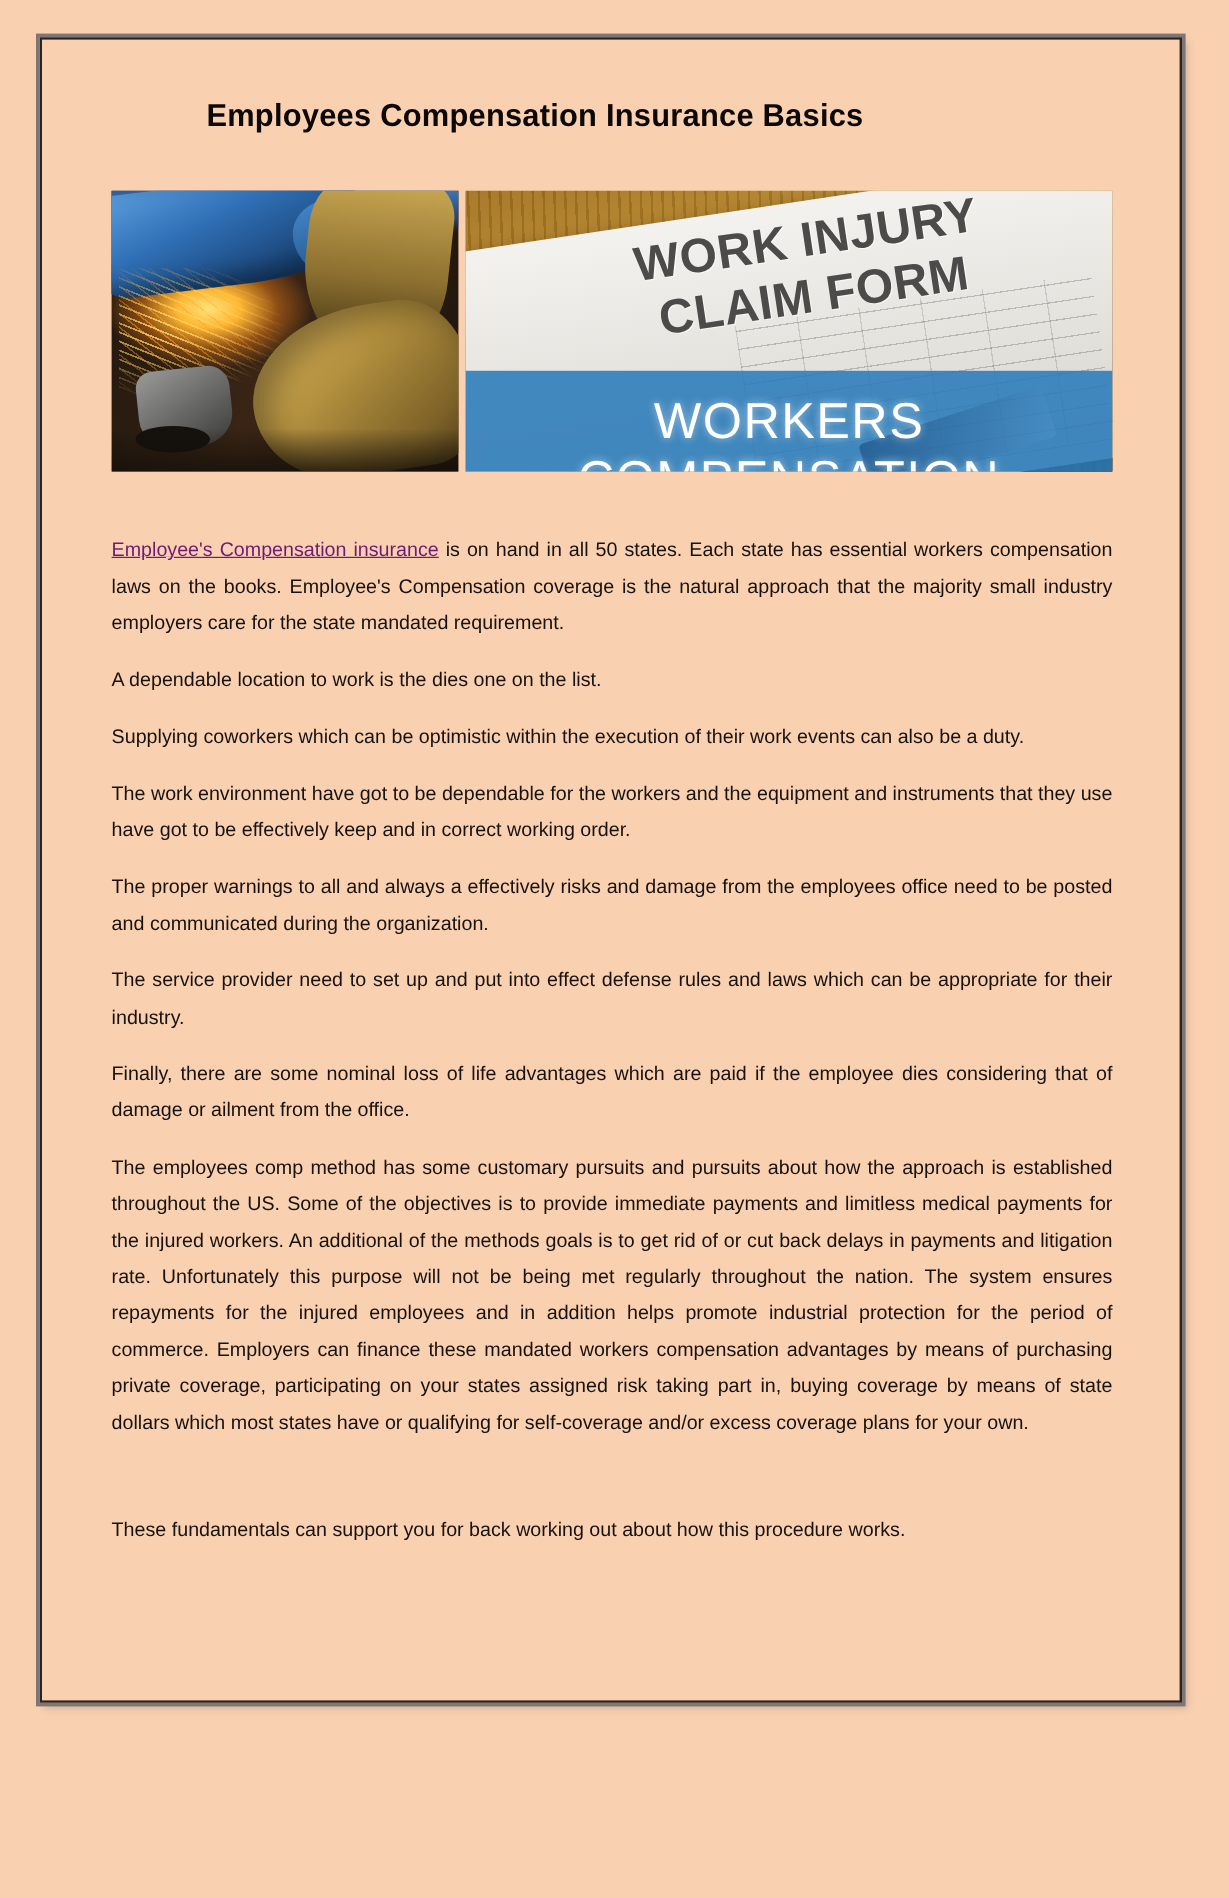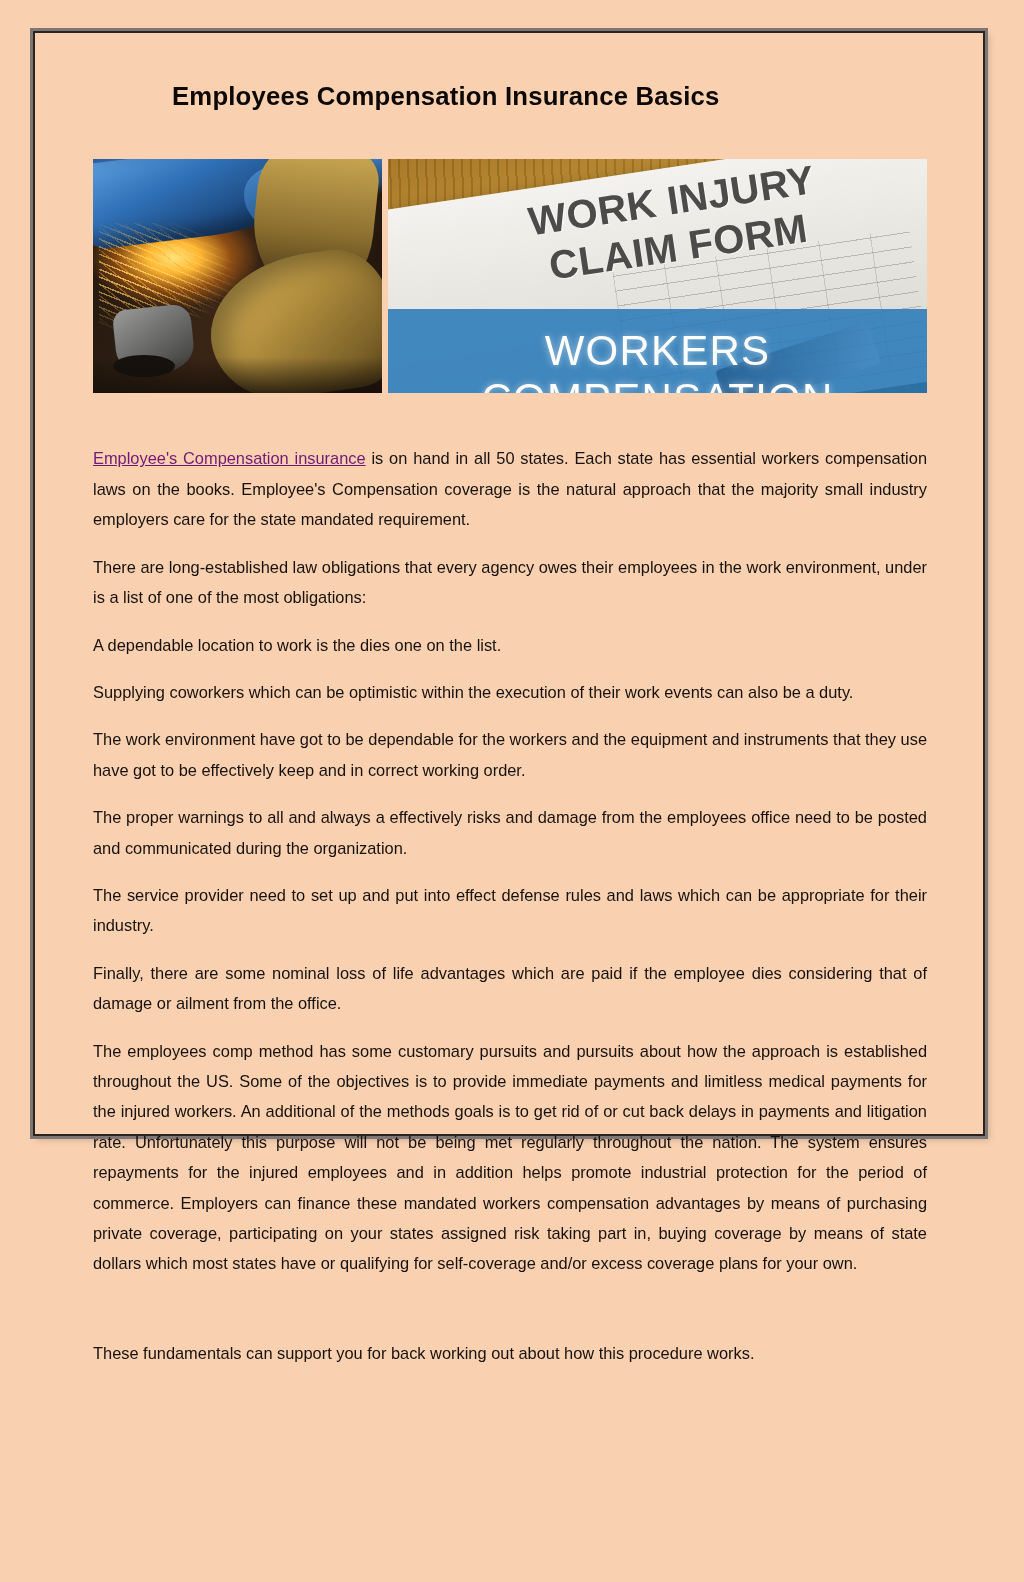--- a/index.html
+++ b/index.html
@@ -14,21 +14,21 @@
     overflow: hidden;
     position: relative;
   }
 
   
   #page-frame {
     position: absolute;
     left: 33px;
     top: 31px;
     width: 952px;
-    height: 1105px;
+    height: 1388px;
     box-sizing: border-box;
     border: 2px solid #2b2320;
     outline: 3px solid #7d7674;
     outline-offset: 0px;
     background: #f9d0b0;
     box-shadow: 4px 4px 6px rgba(120,110,105,0.35);
   }
 
   
   #content {
@@ -267,21 +267,20 @@
         <div class="band-pen"></div>
         <div class="band-label">WORKERS COMPENSATION</div>
       </div>
 
     </div>
 
     <div id="body-copy">
 
       <p><a class="inline-link" href="#">Employee's Compensation insurance</a><span> is on hand in all 50 states. Each state has essential workers compensation laws on the books. Employee's Compensation coverage is the natural approach that the majority small industry employers care for the state mandated requirement.</span></p>
 
-      <p>There are long-established law obligations that every agency owes their employees in the work environment, under is a list of one of the most obligations:</p>
 
       <p>A dependable location to work is the dies one on the list.</p>
 
       <p>Supplying coworkers which can be optimistic within the execution of their work events can also be a duty.</p>
 
 
       <p>The work environment have got to be dependable for the workers and the equipment and instruments that they use have got to be effectively keep and in correct working order.</p>
 
       <p>The proper warnings to all and always a effectively risks and damage from the employees office need to be posted and communicated during the organization.</p>
 

